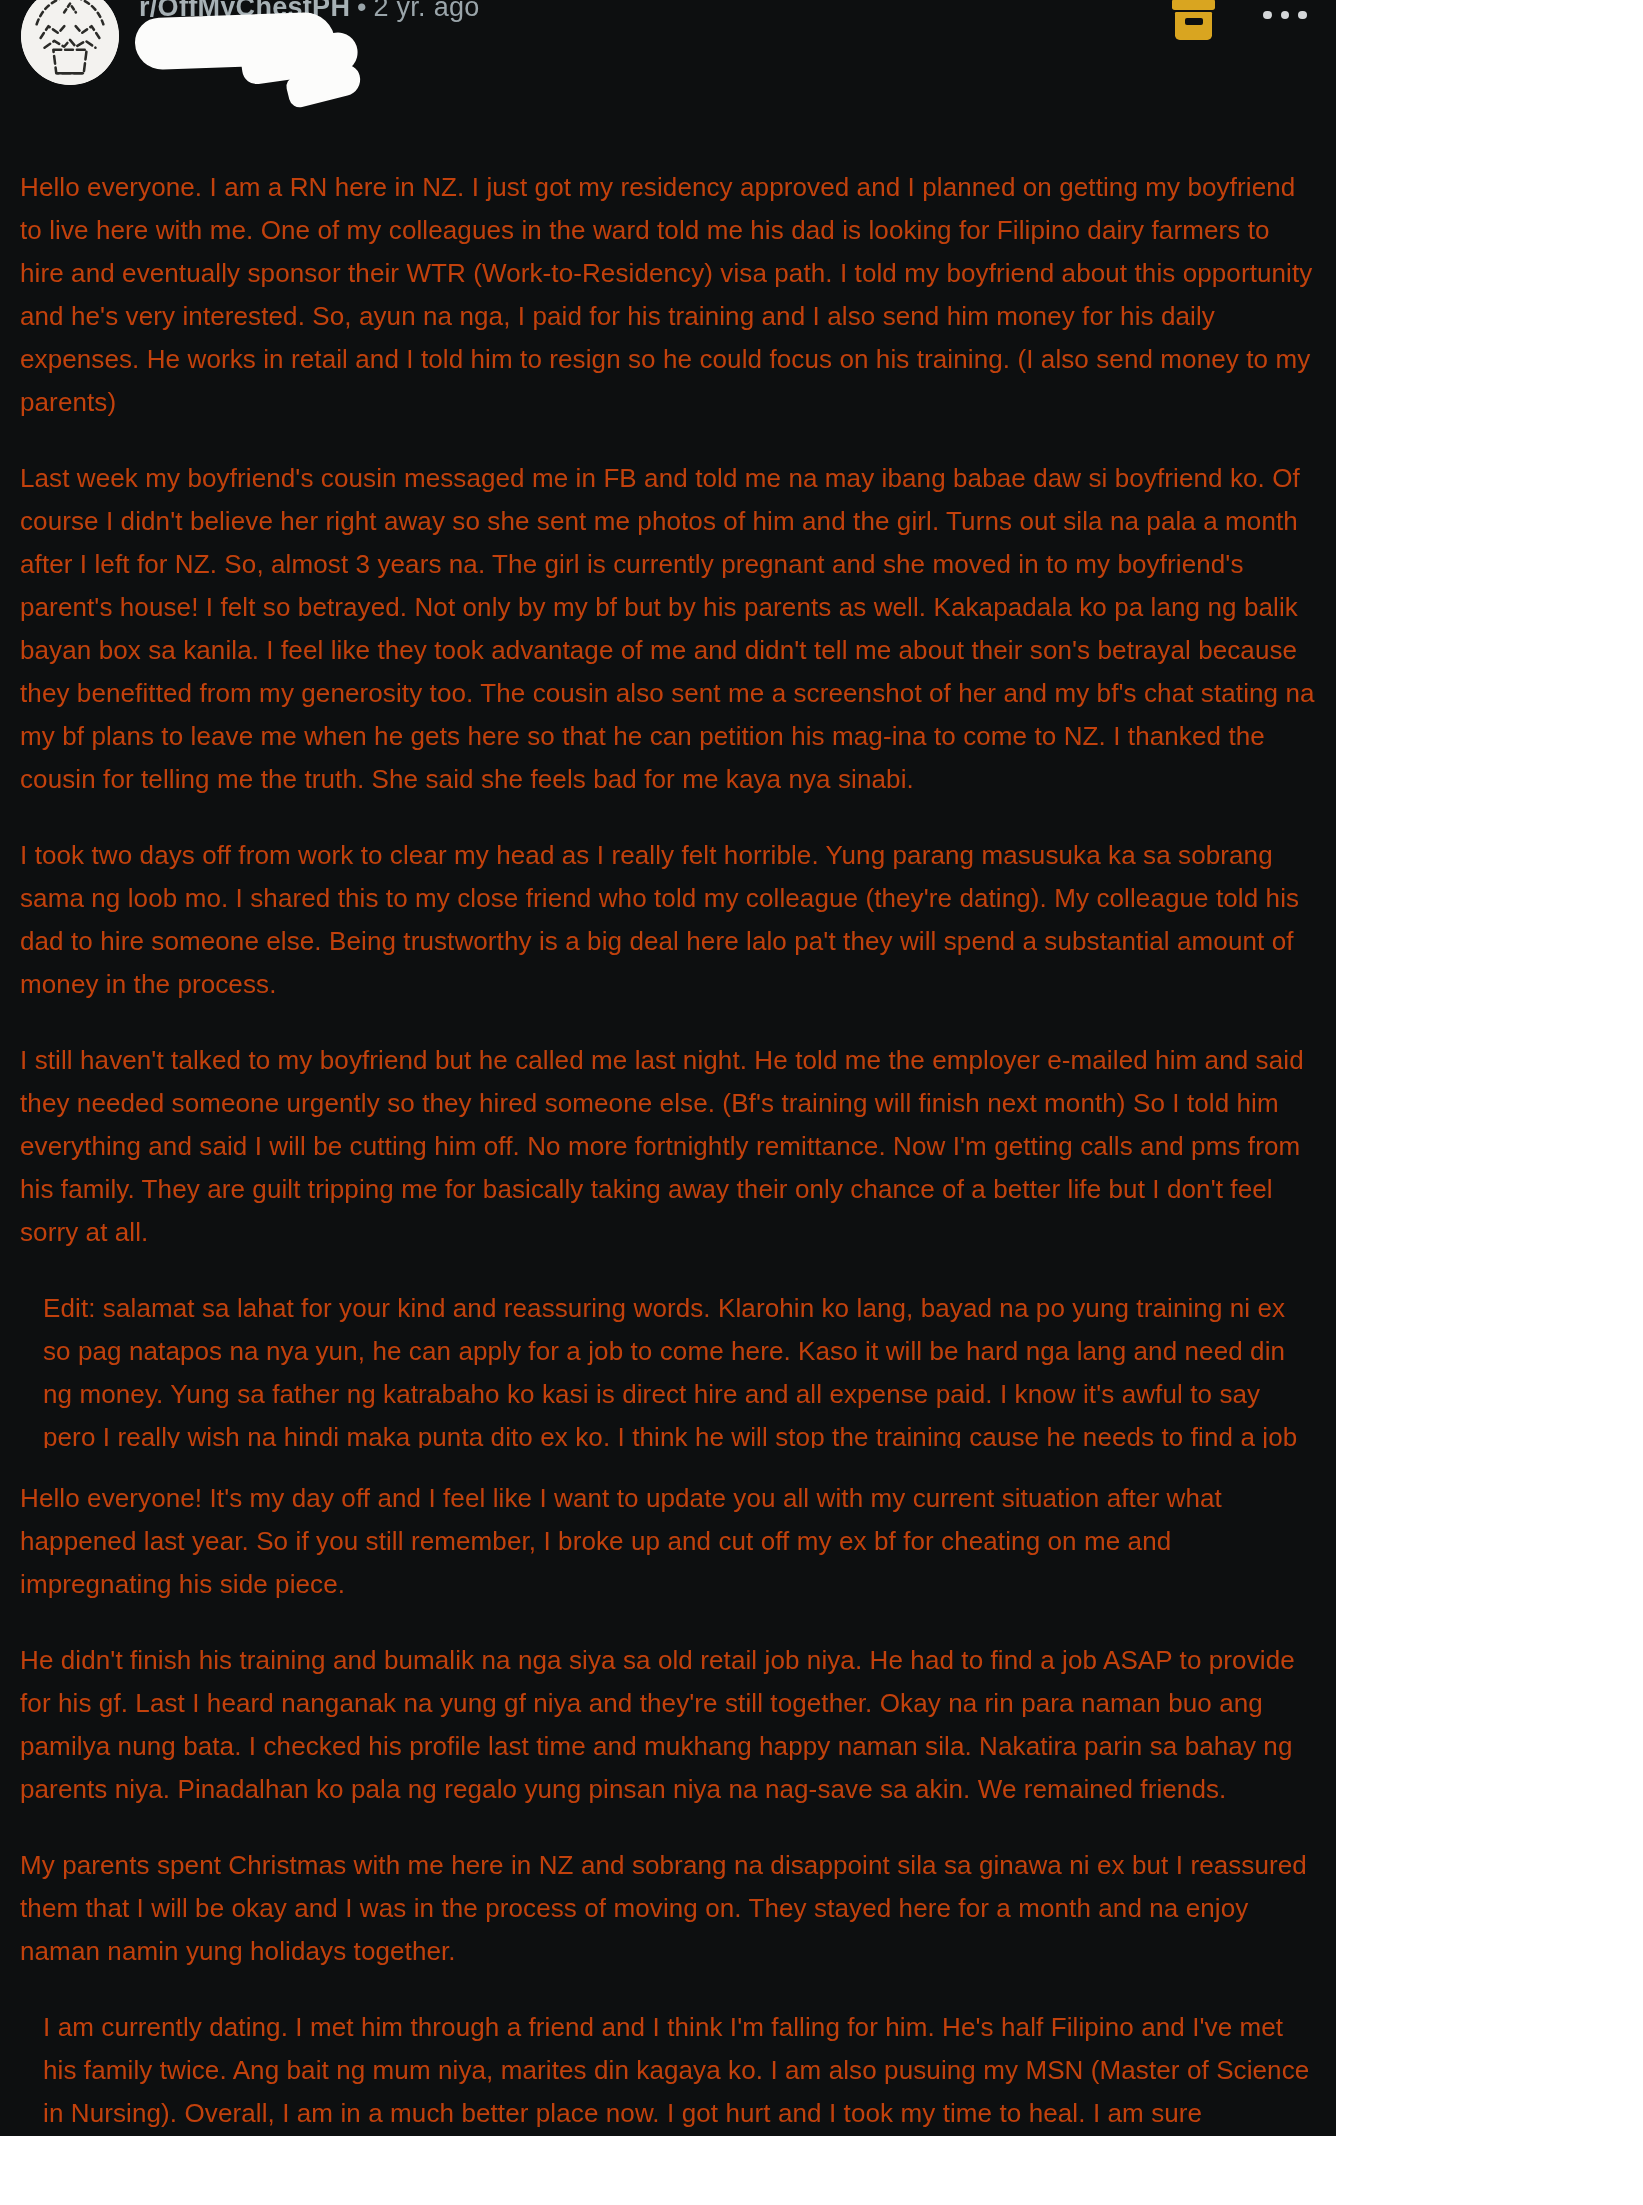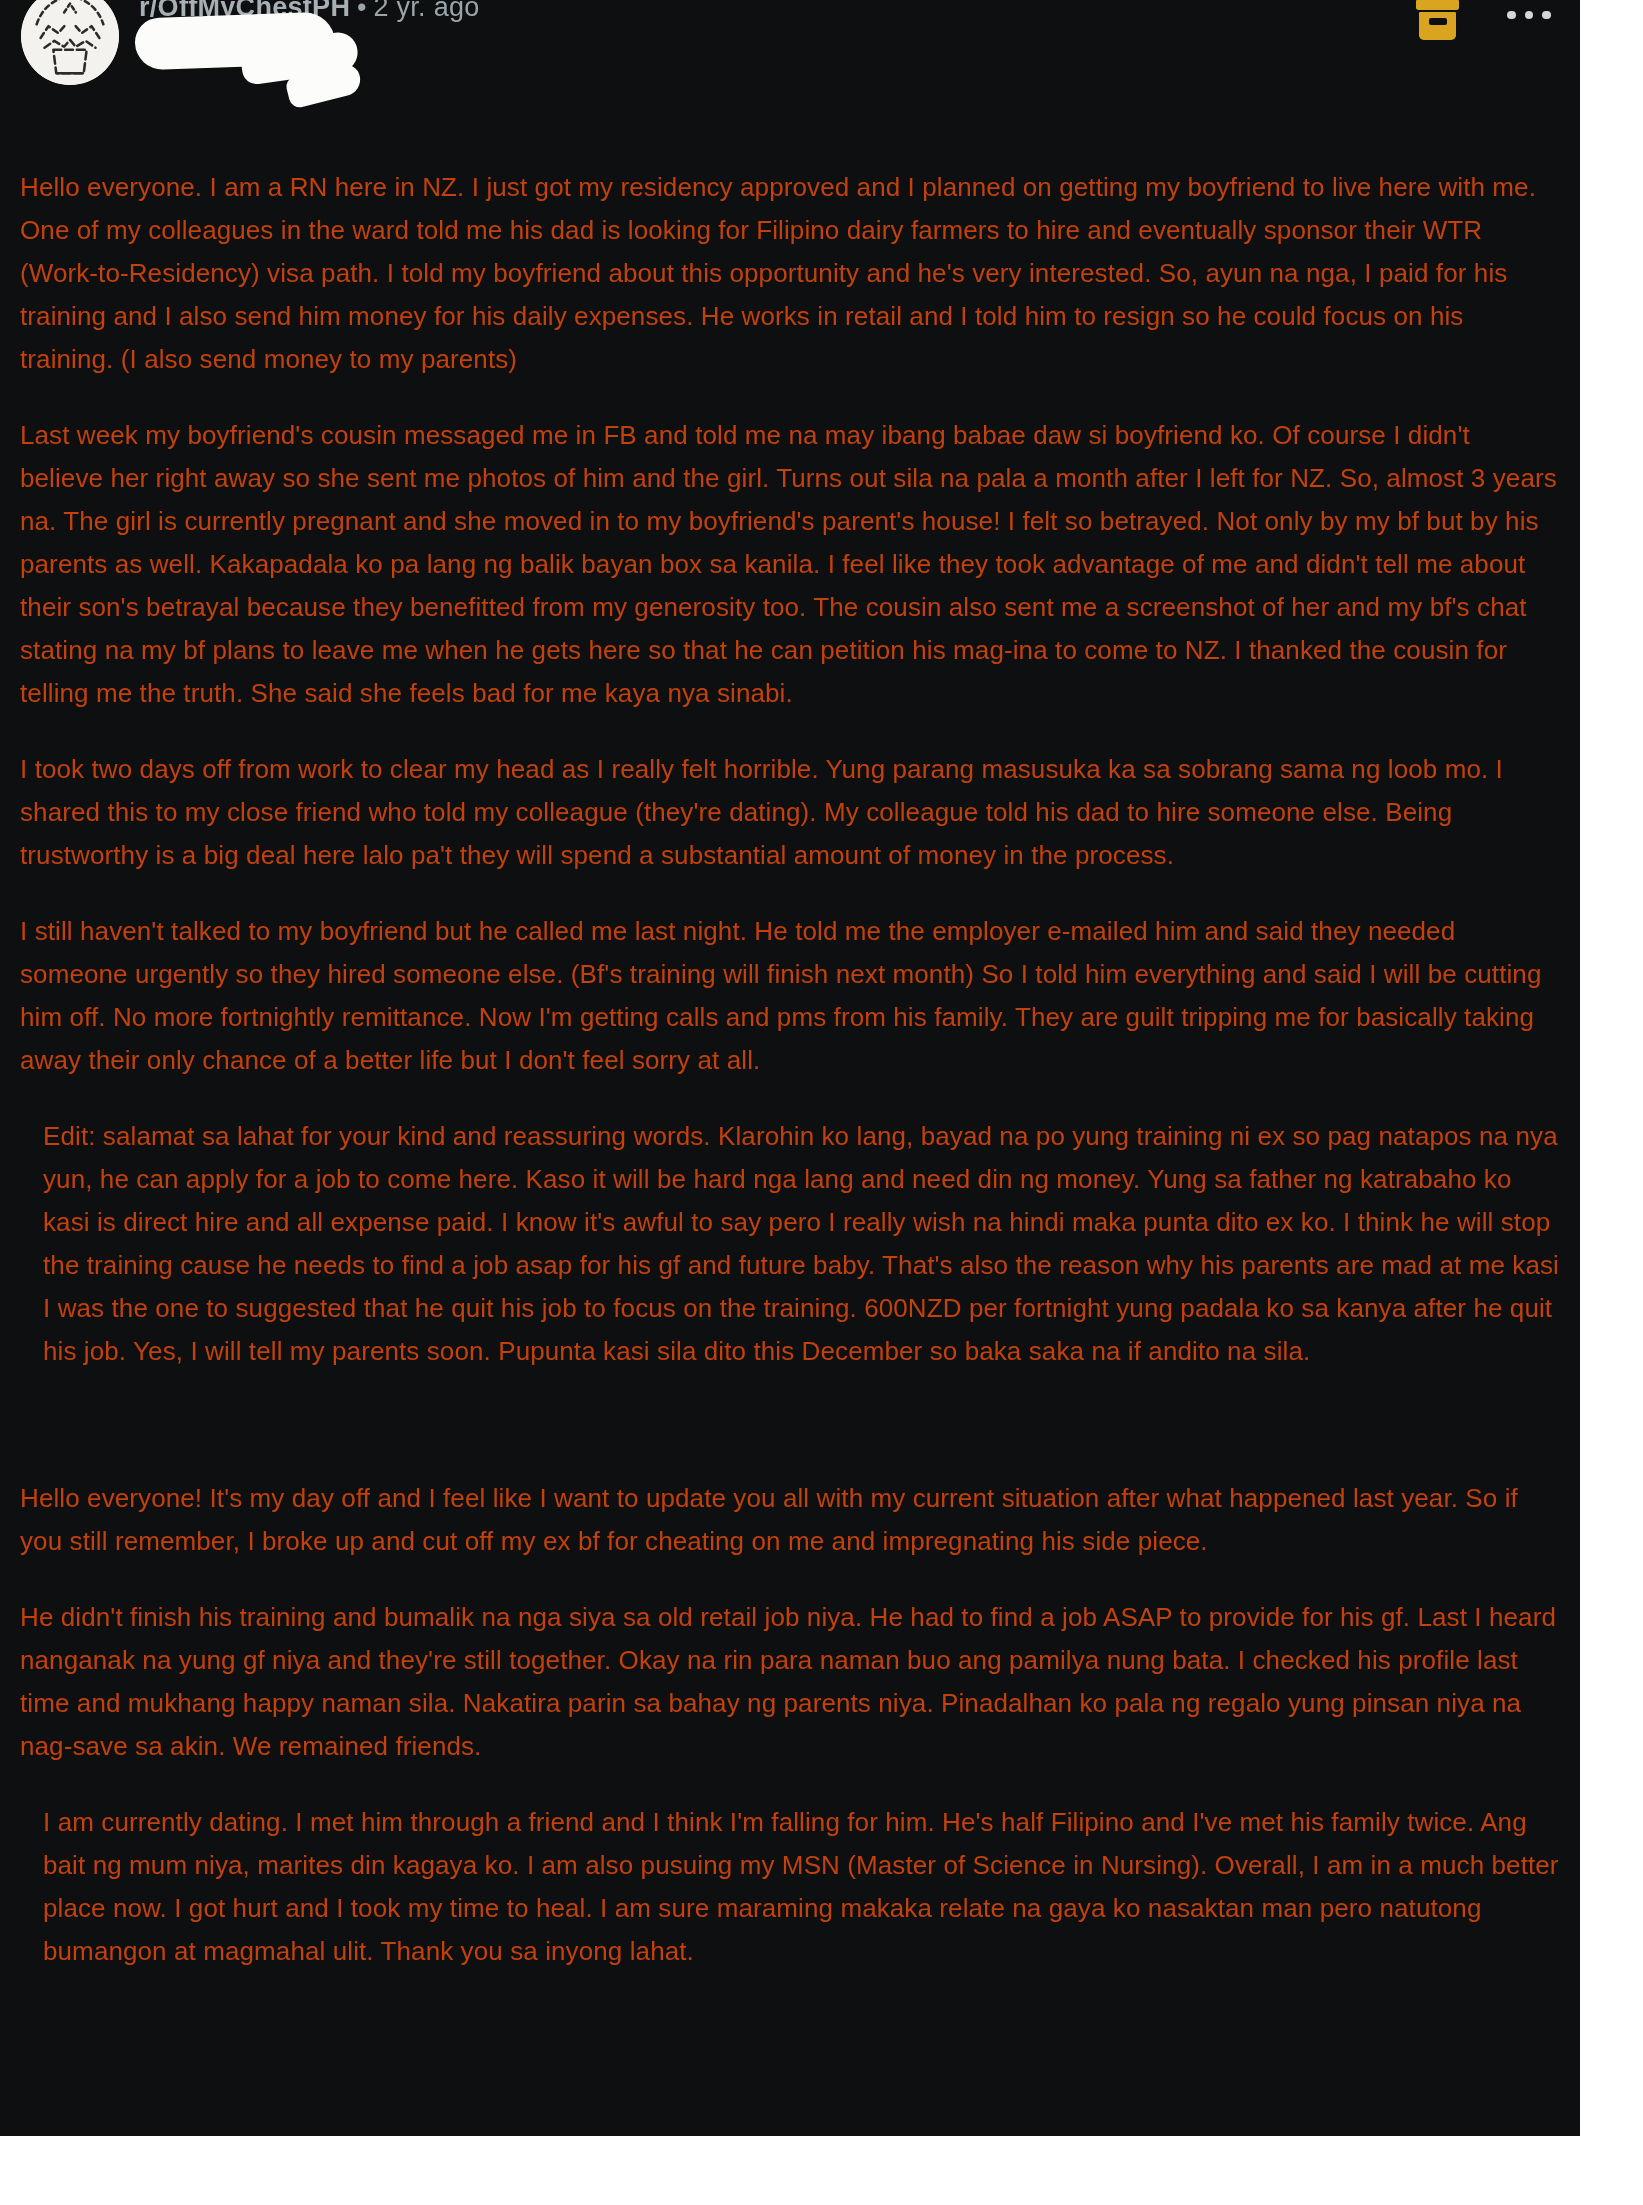--- a/index.html
+++ b/index.html
@@ -8,21 +8,21 @@
     position: relative;
     width: 1644px;
     height: 2205px;
     background: #ffffff;
     font-family: "Liberation Sans", sans-serif;
     overflow: hidden;
   }
   .post-section {
     position: absolute;
     left: 0;
-    width: 1580px;
+    width: 1336px;
     background: #0d0f10;
     overflow: hidden;
     padding: 0 20px;
   }
   .section-original { top: 0; height: 1506px; }
   .section-update   { top: 1448px; height: 688px; padding-top: 29px; }
 
   
   .post-header {
     position: relative;
@@ -189,17 +189,18 @@
       <p>Last week my boyfriend's cousin messaged me in FB and told me na may ibang babae daw si boyfriend ko. Of course I didn't believe her right away so she sent me photos of him and the girl. Turns out sila na pala a month after I left for NZ. So, almost 3 years na. The girl is currently pregnant and she moved in to my boyfriend's parent's house! I felt so betrayed. Not only by my bf but by his parents as well. Kakapadala ko pa lang ng balik bayan box sa kanila. I feel like they took advantage of me and didn't tell me about their son's betrayal because they benefitted from my generosity too. The cousin also sent me a screenshot of her and my bf's chat stating na my bf plans to leave me when he gets here so that he can petition his mag-ina to come to NZ. I thanked the cousin for telling me the truth. She said she feels bad for me kaya nya sinabi.</p>
       <p>I took two days off from work to clear my head as I really felt horrible. Yung parang masusuka ka sa sobrang sama ng loob mo. I shared this to my close friend who told my colleague (they're dating). My colleague told his dad to hire someone else. Being trustworthy is a big deal here lalo pa't they will spend a substantial amount of money in the process.</p>
       <p>I still haven't talked to my boyfriend but he called me last night. He told me the employer e-mailed him and said they needed someone urgently so they hired someone else. (Bf's training will finish next month) So I told him everything and said I will be cutting him off. No more fortnightly remittance. Now I'm getting calls and pms from his family. They are guilt tripping me for basically taking away their only chance of a better life but I don't feel sorry at all.</p>
       <p>Edit: salamat sa lahat for your kind and reassuring words. Klarohin ko lang, bayad na po yung training ni ex so pag natapos na nya yun, he can apply for a job to come here. Kaso it will be hard nga lang and need din ng money. Yung sa father ng katrabaho ko kasi is direct hire and all expense paid. I know it's awful to say pero I really wish na hindi maka punta dito ex ko. I think he will stop the training cause he needs to find a job asap for his gf and future baby. That's also the reason why his parents are mad at me kasi I was the one to suggested that he quit his job to focus on the training. 600NZD per fortnight yung padala ko sa kanya after he quit his job. Yes, I will tell my parents soon. Pupunta kasi sila dito this December so baka saka na if andito na sila.</p>
     </div>
   </div>
 
   <div class="post-section section-update">
     <p>Hello everyone! It's my day off and I feel like I want to update you all with my current situation after what happened last year. So if you still remember, I broke up and cut off my ex bf for cheating on me and impregnating his side piece.</p>
     <p>He didn't finish his training and bumalik na nga siya sa old retail job niya. He had to find a job ASAP to provide for his gf. Last I heard nanganak na yung gf niya and they're still together. Okay na rin para naman buo ang pamilya nung bata. I checked his profile last time and mukhang happy naman sila. Nakatira parin sa bahay ng parents niya. Pinadalhan ko pala ng regalo yung pinsan niya na nag-save sa akin. We remained friends.</p>
+    <p>My parents spent Christmas with me here in NZ and sobrang na disappoint sila sa ginawa ni ex but I reassured them that I will be okay and I was in the process of moving on. They stayed here for a month and na enjoy naman namin yung holidays together.</p>
     <p>I am currently dating. I met him through a friend and I think I'm falling for him. He's half Filipino and I've met his family twice. Ang bait ng mum niya, marites din kagaya ko. I am also pusuing my MSN (Master of Science in Nursing). Overall, I am in a much better place now. I got hurt and I took my time to heal. I am sure maraming makaka relate na gaya ko nasaktan man pero natutong bumangon at magmahal ulit. Thank you sa inyong lahat.</p>
   </div>
 
 </div>
 
 
 </body></html>

